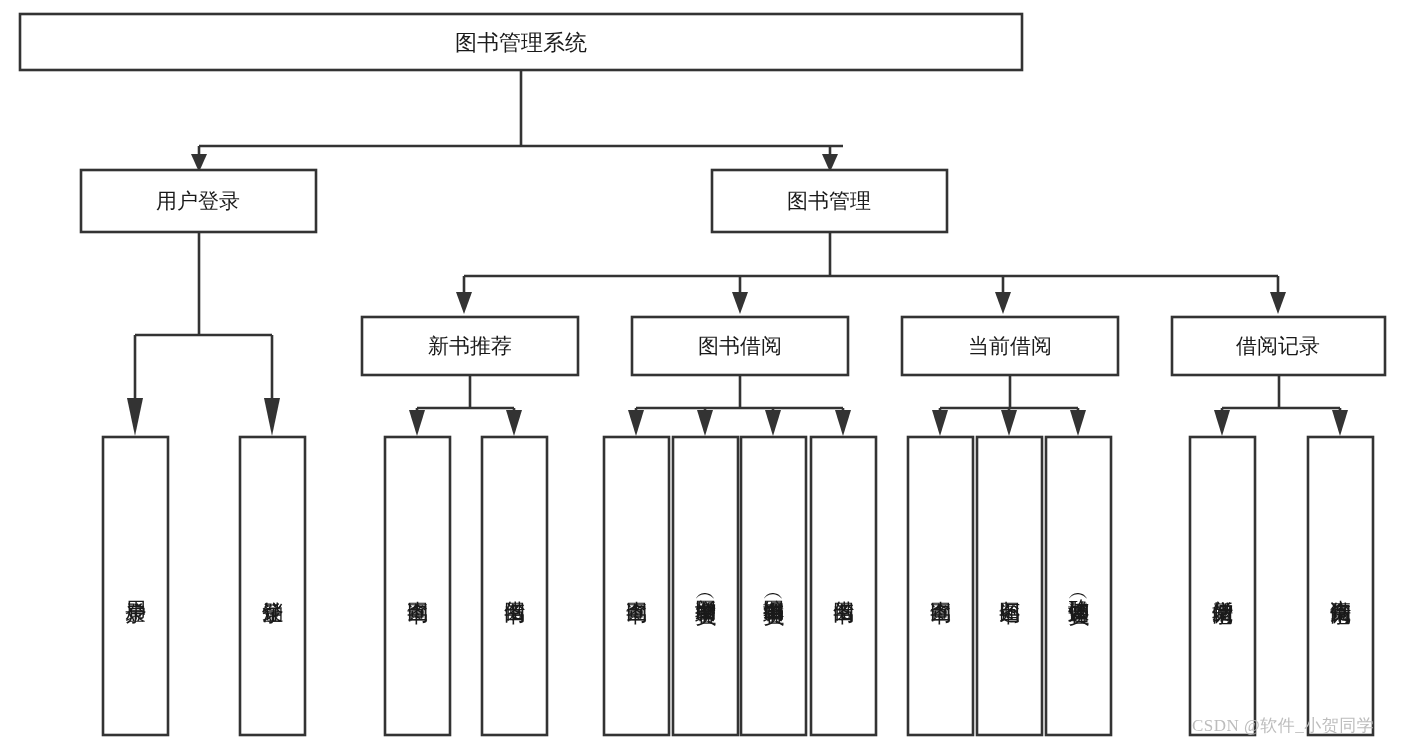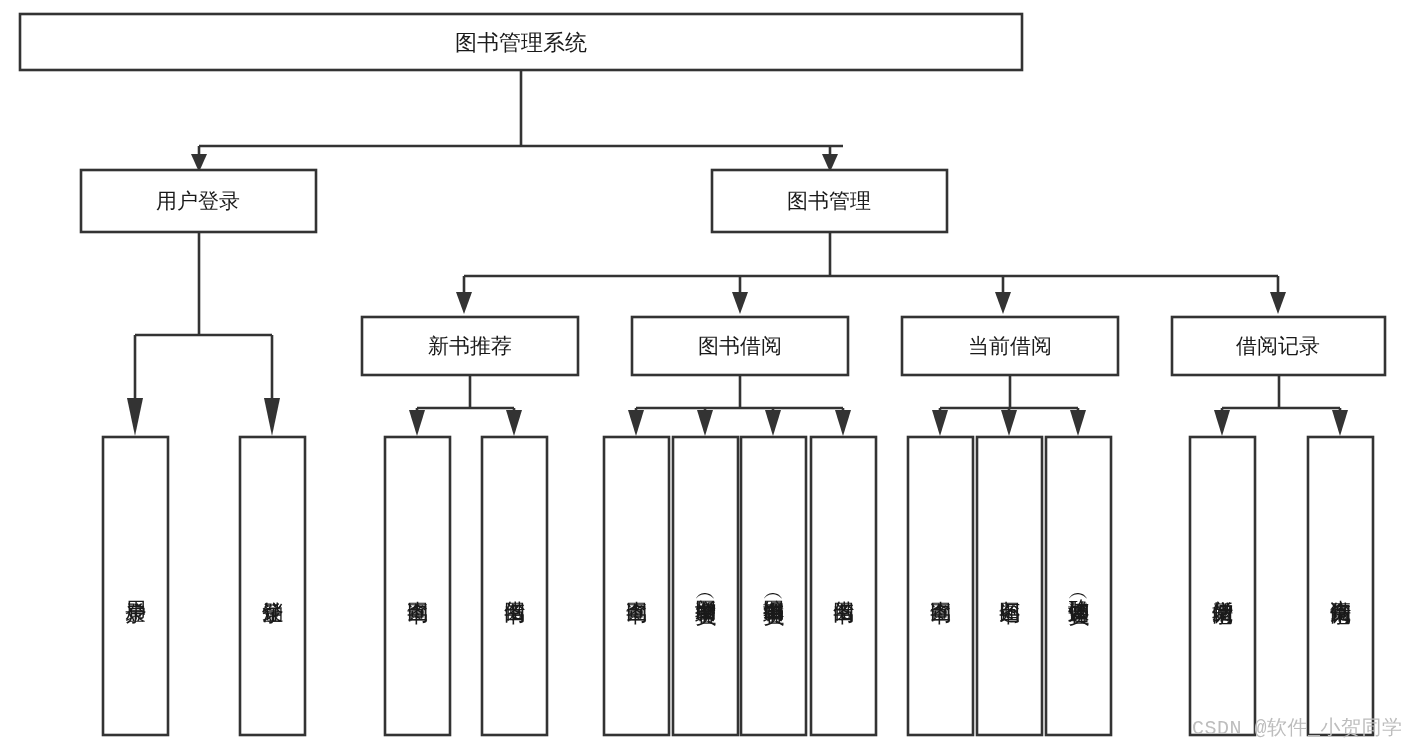--- a/index.html
+++ b/index.html
@@ -64,22 +64,22 @@
     letter-spacing: 1px;
     display: flex;
     align-items: center;
     justify-content: center;
     text-align: center;
     white-space: nowrap;
     pointer-events: none;
   }
   .watermark {
     position: absolute;
-    font-family: Liberation Mono, monospace;
-    font-size: 20px;
+    font-family: Liberation Serif, serif;
+    font-size: 17px;
     color: #bdbdbd;
     white-space: nowrap;
     letter-spacing: 0.5px;
   }
 </style>
 </head>
 <body>
 
 <div id="diagram-root">
 

